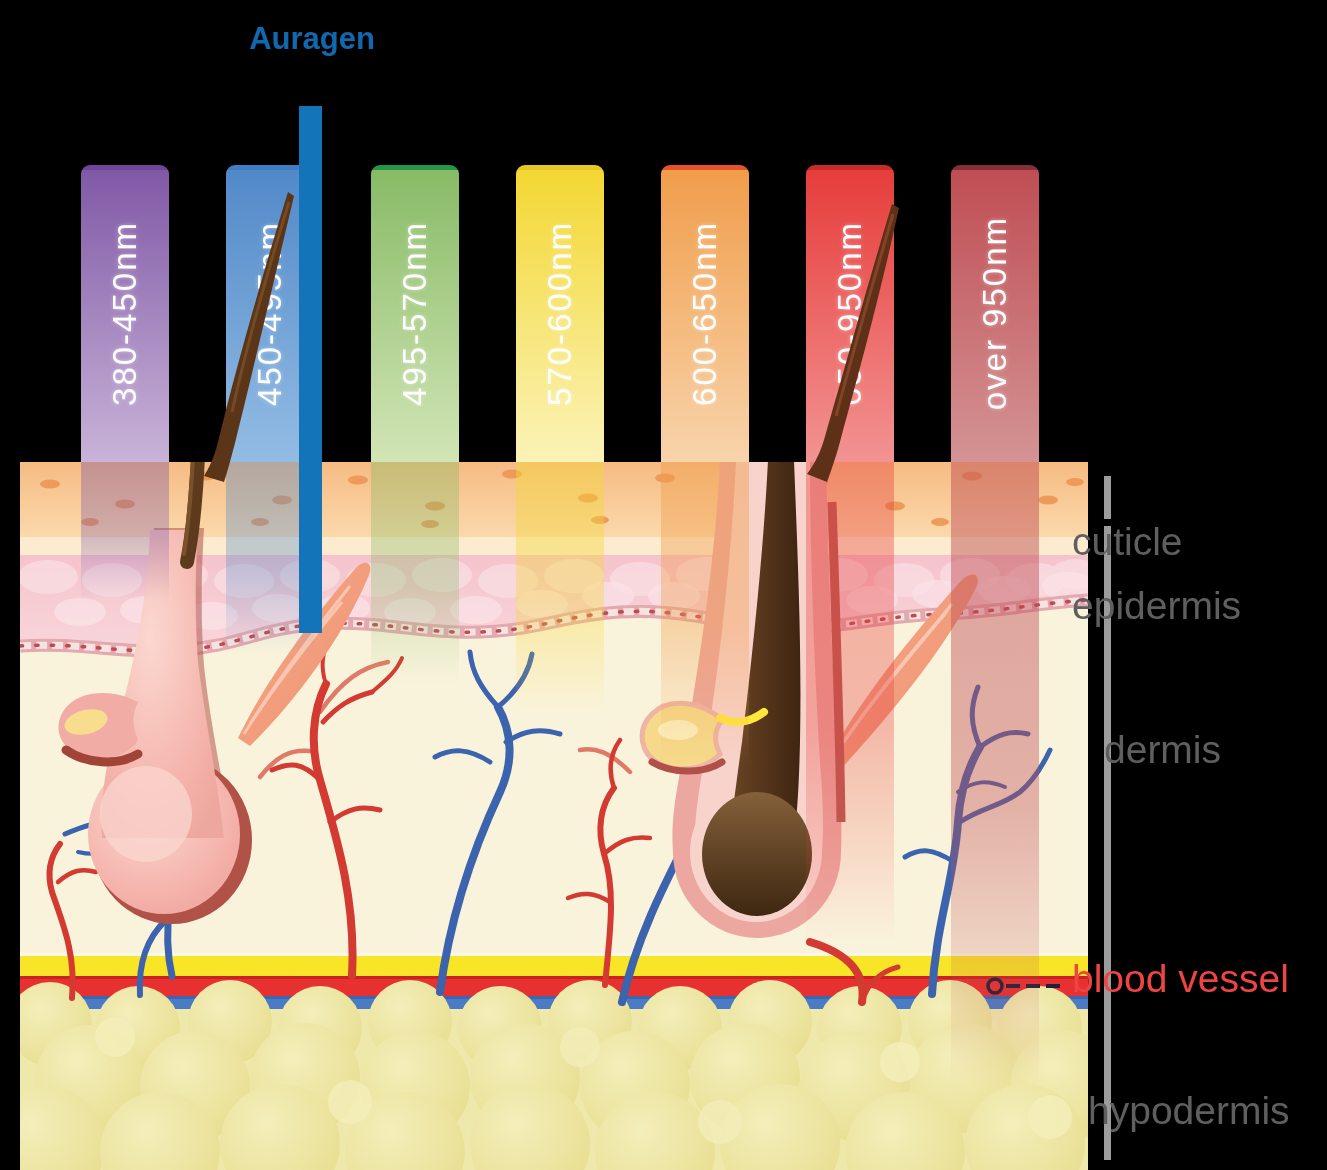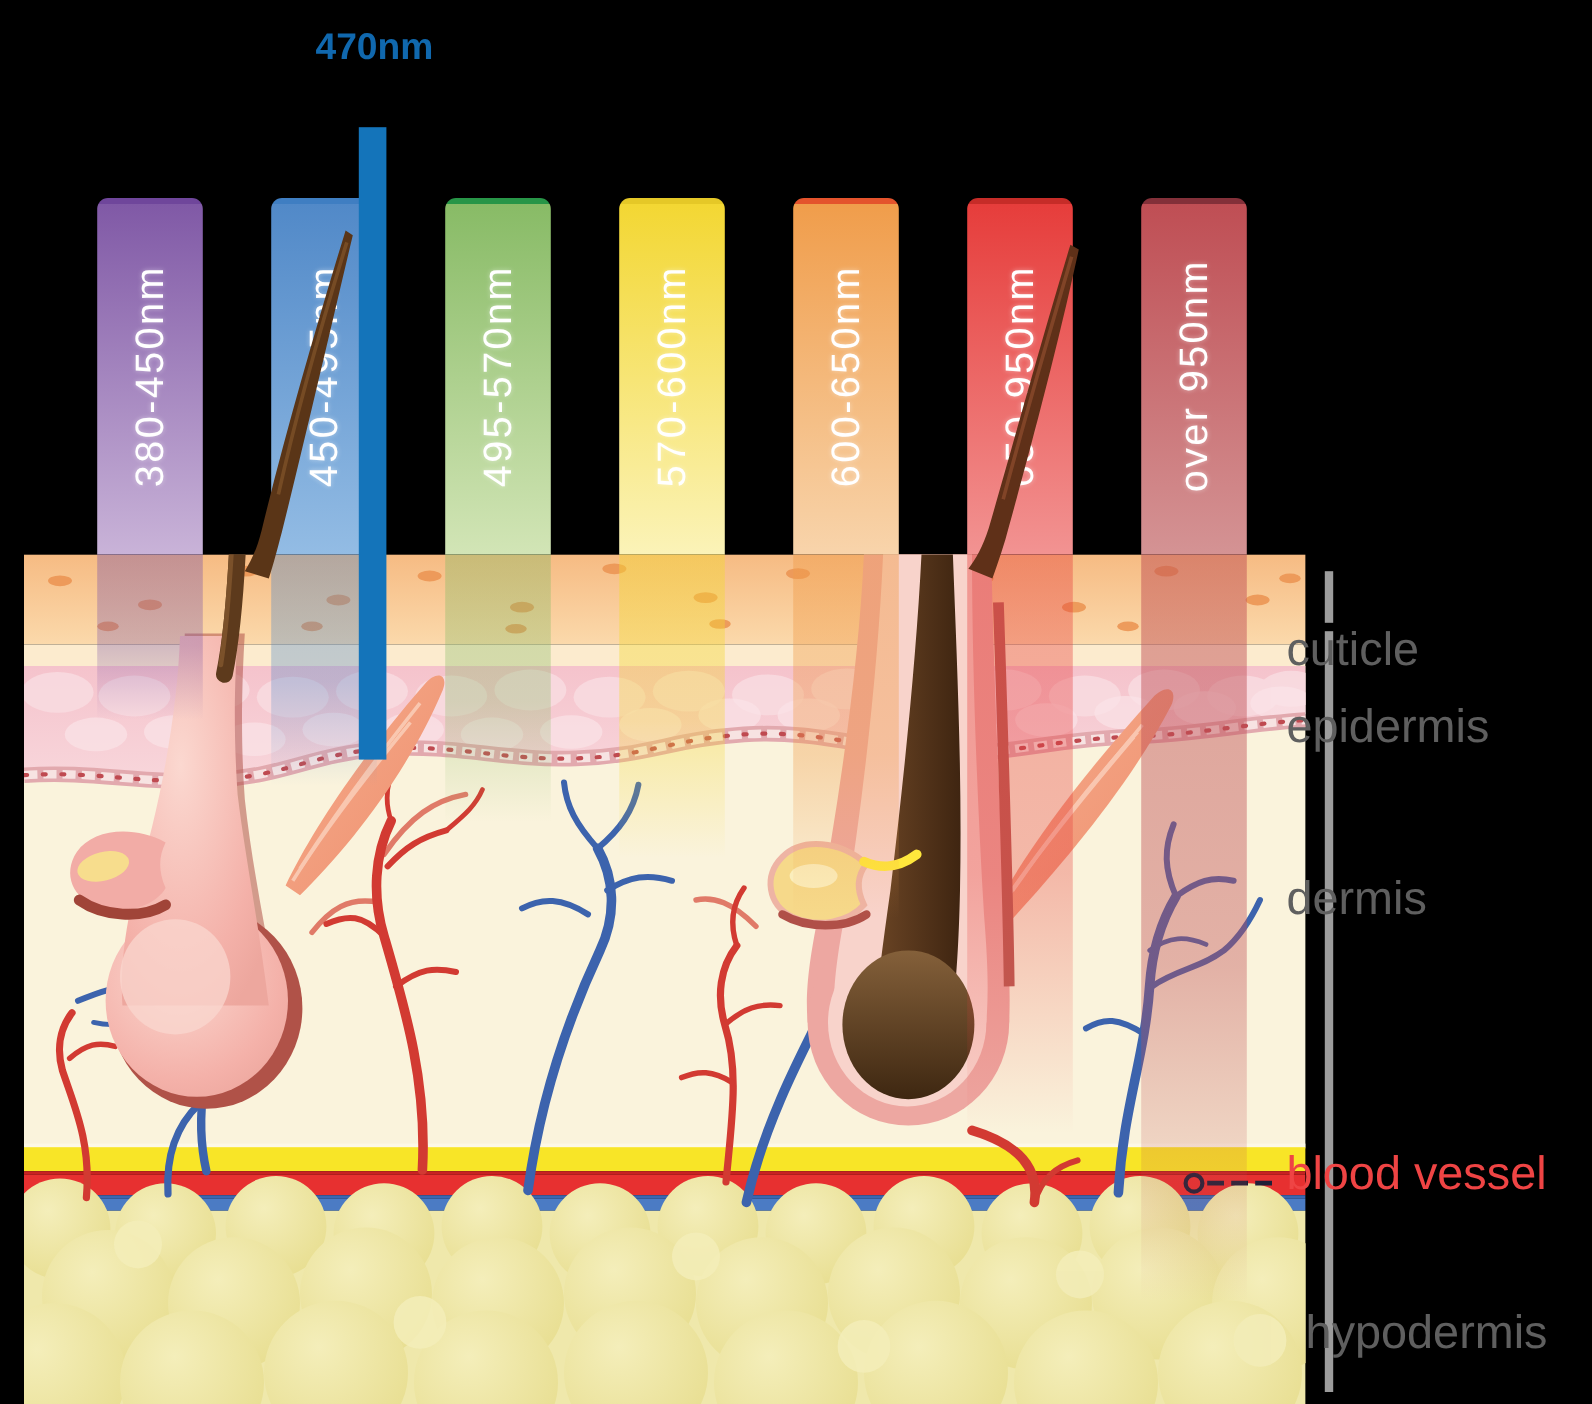--- a/index.html
+++ b/index.html
@@ -20,21 +20,21 @@
   .ruler.seg2{top:526px;height:634px;}
   .skin-label{position:absolute;left:1072px;font-size:39px;z-index:6;}
   .lbl-0{top:520px;}.lbl-1{top:584px;}.lbl-2{top:728px;}.lbl-3{top:957px;}.lbl-4{top:1089px;}
 </style>
 </head>
 <body>
 
 <div class="scene">
 
   <div class="title-block" style="color: rgb(16, 104, 174);">
-    <div>470nm</div>
+    <div>Auragen</div>
   </div>
 
   <svg class="skin-svg" width="1068" height="708" viewBox="0 0 1068 708">
     <defs>
       <linearGradient id="gCut" x1="0" y1="0" x2="0" y2="1">
         <stop offset="0" stop-color="#f6bb83"></stop>
           <stop offset="1" stop-color="#fbd9ab"></stop>
       </linearGradient>
       <linearGradient id="gEpi" x1="0" y1="0" x2="0" y2="1">
         <stop offset="0" stop-color="#f5c3cc"></stop>
@@ -334,17 +334,17 @@
     </g>
   </svg>
 
   <div class="indicator" style="background: rgb(20, 116, 186);"></div>
 
   <div class="ruler seg1"></div>
   <div class="ruler seg2"></div>
 
   <div class="skin-label lbl-0" style="color: rgb(95, 95, 95);">cuticle</div>
   <div class="skin-label lbl-1" style="color: rgb(95, 95, 95);">epidermis</div>
-  <div class="skin-label lbl-2" style="color: rgb(95, 95, 95);">dermis</div>
+  <div class="skin-label lbl-2" style="color: rgb(95, 95, 95); margin-left: 32px;">dermis</div>
   <div class="skin-label lbl-3" style="color: #ef4444;">blood vessel</div>
   <div class="skin-label lbl-4" style="color: rgb(95, 95, 95); margin-left: 16px;">hypodermis</div>
 
 </div>
 
 </body></html>

